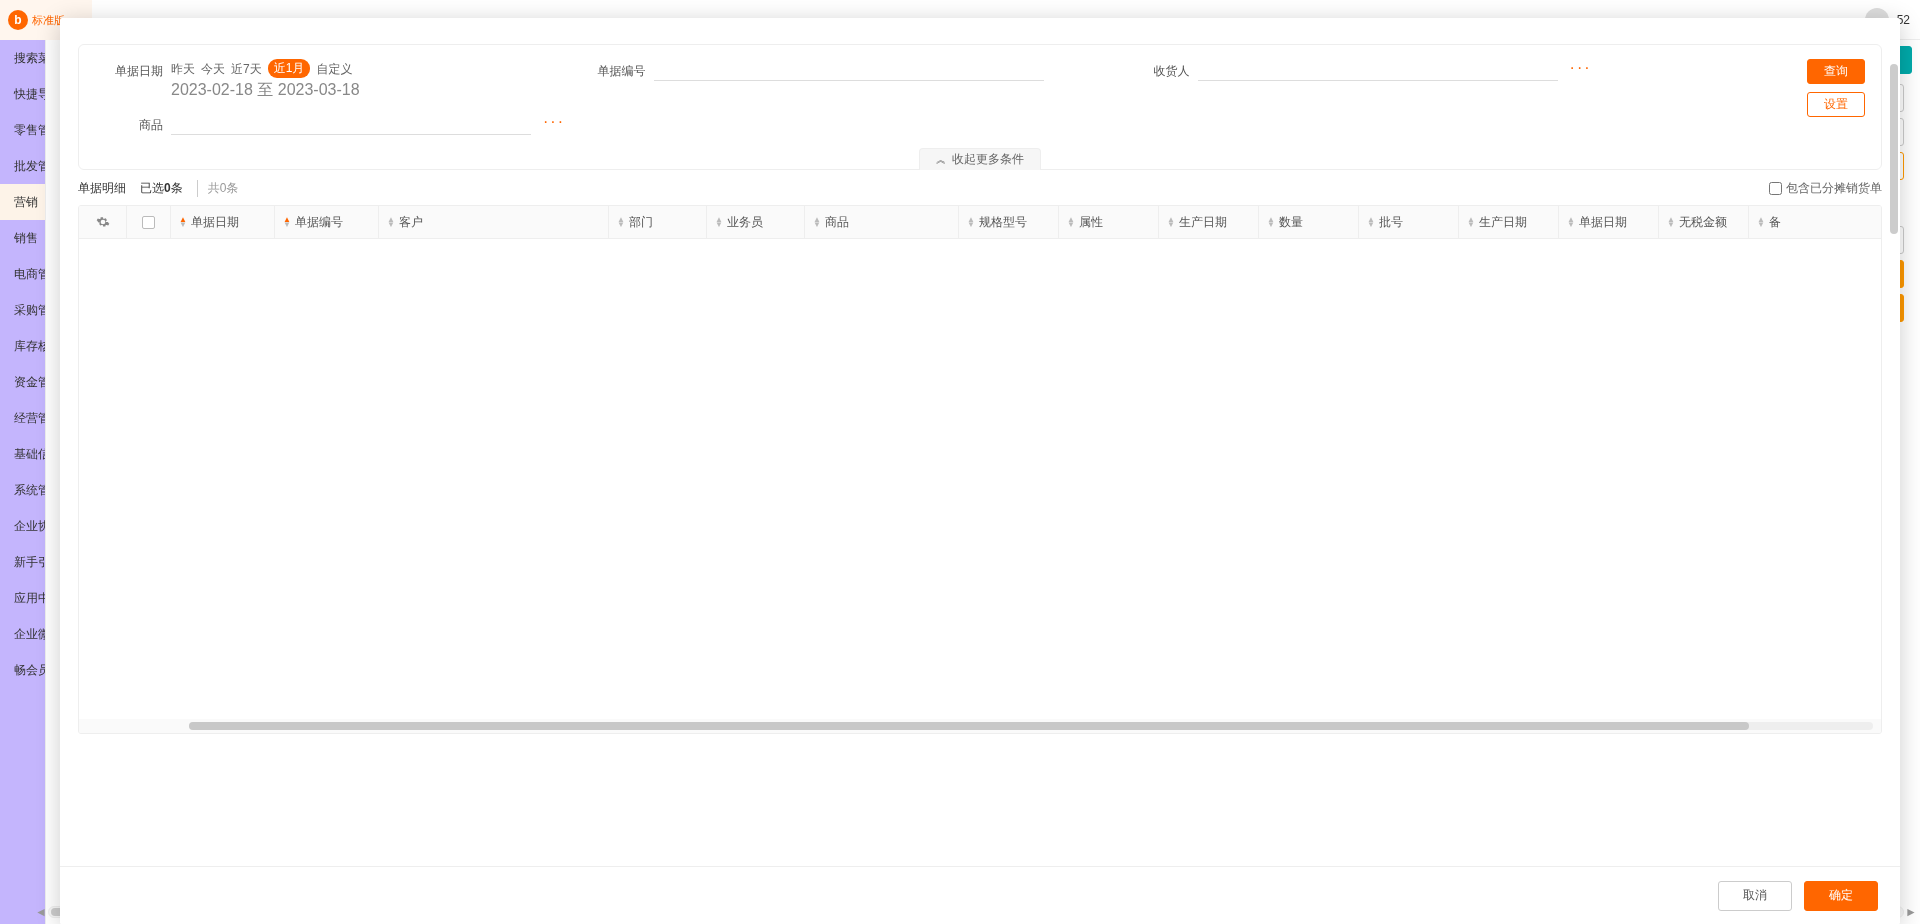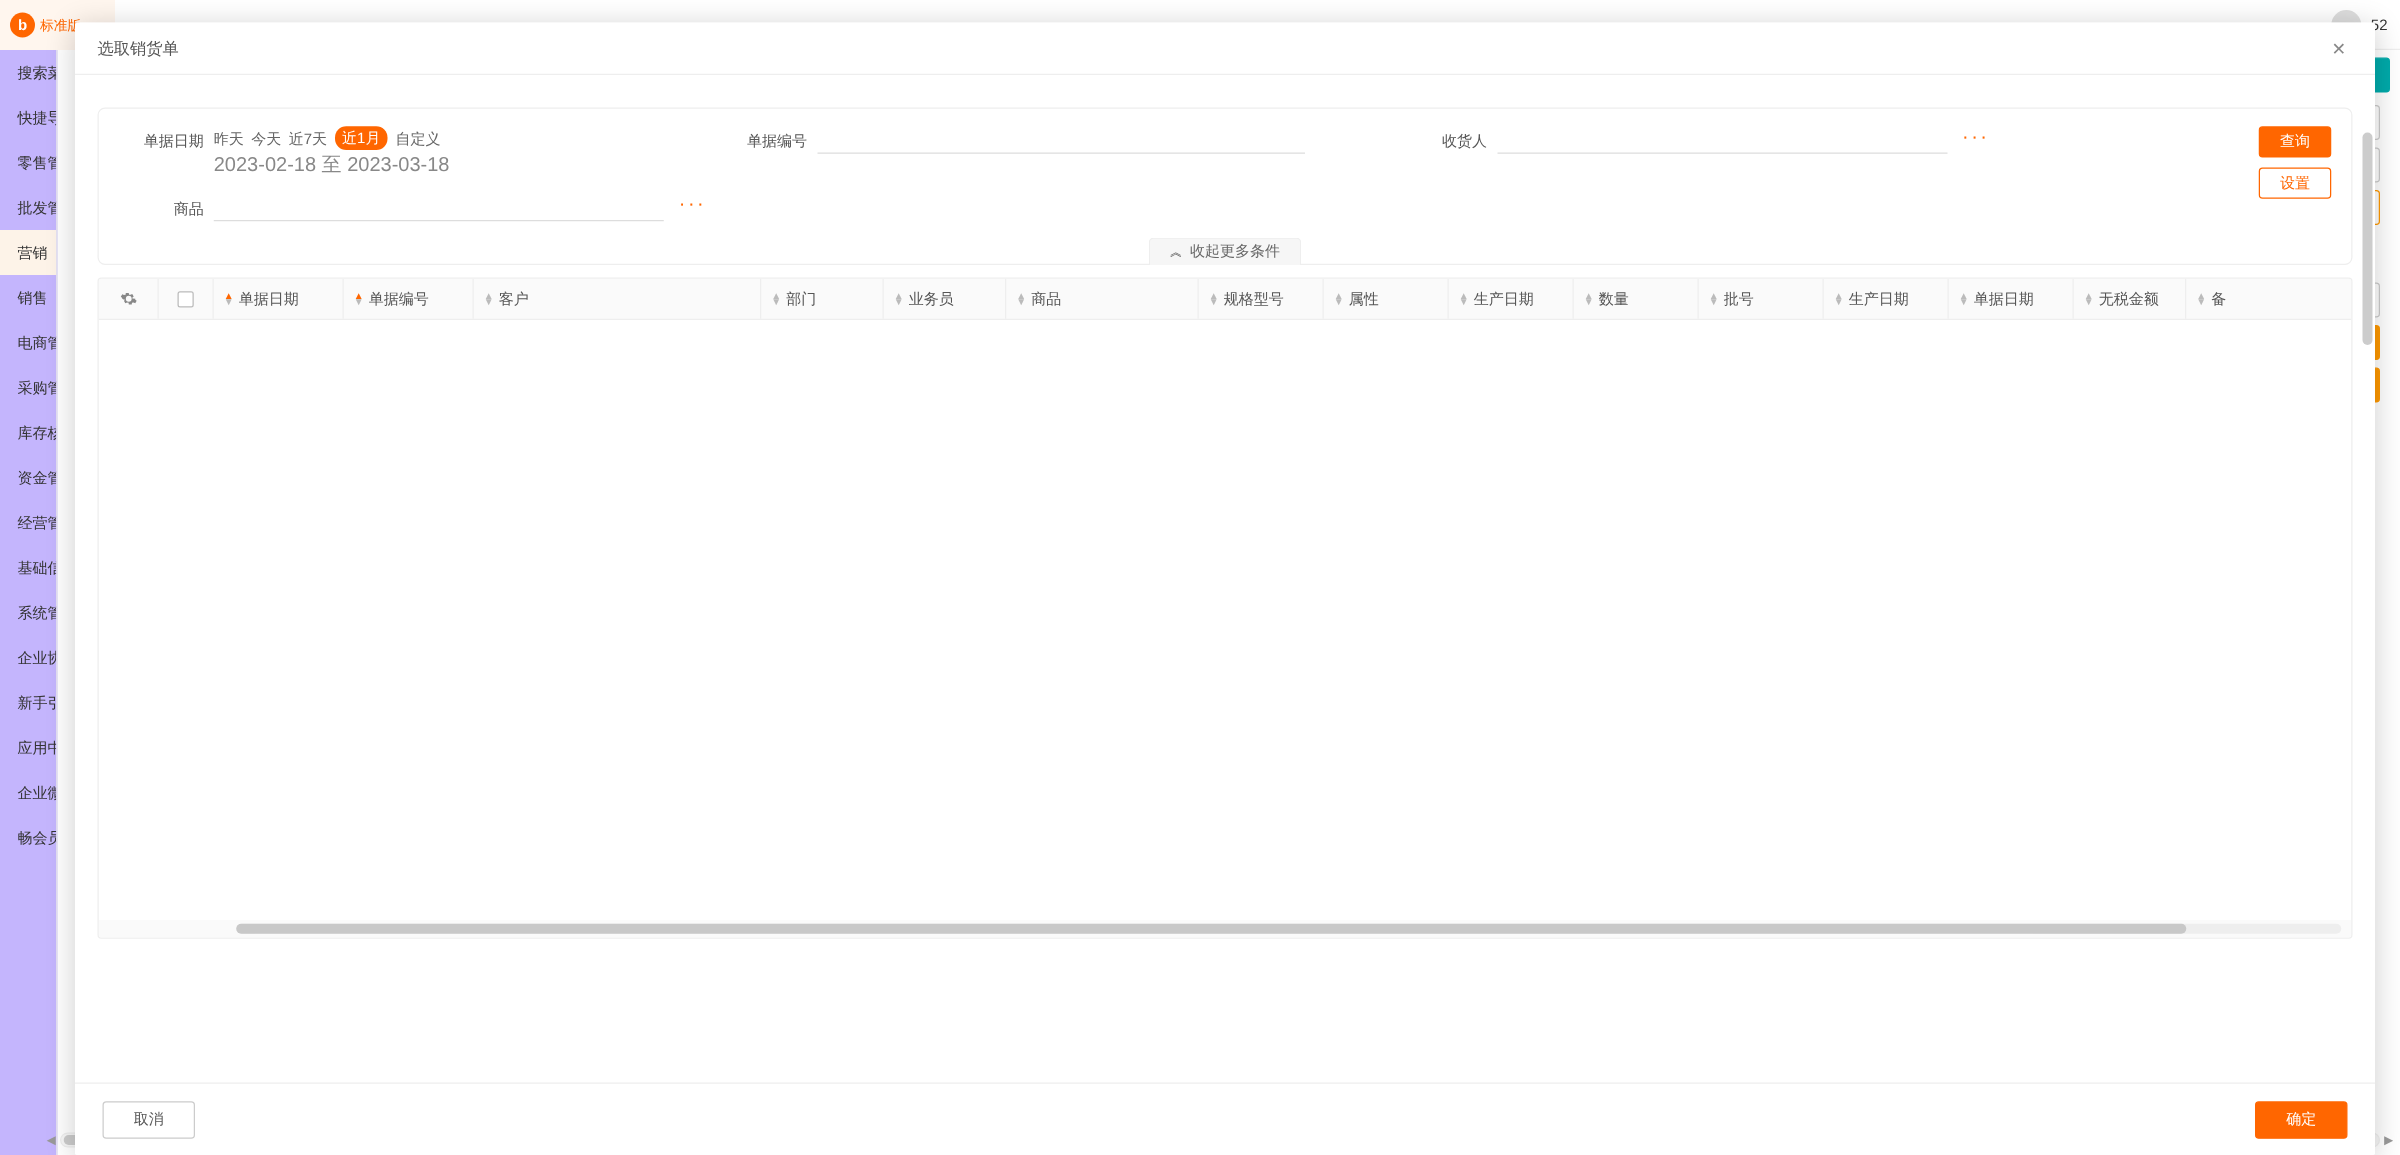--- a/index.html
+++ b/index.html
@@ -82,21 +82,21 @@
   .gh-cell.last { border-right:none; }
   .gear-icon { width:14px; height:14px; display:inline-block; }
   .gear-icon svg { width:14px; height:14px; fill:#888; }
   .chk-box { width:13px; height:13px; border:1px solid #bbb; border-radius:2px; background:#fff; }
 
   .grid-body { height:480px; background:#fff; }
   .grid-hscroll { height:14px; background:#fafafa; position:relative; }
   .grid-hscroll .rail { position:absolute; left:110px; right:8px; top:3px; height:8px; background:#eee; border-radius:4px; }
   .grid-hscroll .thumb2 { position:absolute; left:110px; width:1560px; top:3px; height:8px; background:#c8c8c8; border-radius:4px; }
 
-  .modal-footer { height:58px; border-top:1px solid #eee; display:flex; justify-content:space-between; align-items:center; gap:12px; padding:0 22px; background:#fff; }
+  .modal-footer { height:58px; border-top:1px solid #eee; display:flex; justify-content:flex-end; align-items:center; gap:12px; padding:0 22px; background:#fff; }
   .modal-footer .btn { min-width:74px; height:30px; }
 
   
   .w-date { width:104px; }
   .w-no   { width:104px; }
   .w-cust { width:230px; }
   .w-dept { width:98px; }
   .w-sales{ width:98px; }
   .w-prod { width:154px; }
   .w-spec { width:100px; }
@@ -160,26 +160,20 @@
   </div>
   <div class="bg-hscroll">
     <span class="bg-hscroll-arr l">◄</span>
     <div class="bg-hscroll-thumb"></div>
     <span class="bg-hscroll-arr r">►</span>
   </div>
 </div>
 
 <div class="modal-mask"></div>
 <div class="modal">
-  <div class="modal-header">
-    <span class="title">选取销货单</span>
-    <span class="close-btn">
-      <span>✕</span>
-    </span>
-  </div>
 
   <div class="modal-body">
     <div class="body-inner">
     <div class="filter-card">
 
       <div class="filter-row">
         <div class="filter-field">
           <span class="lbl">单据日期</span>
           <span class="val">
             <span class="date-quick" id="date-quick">
@@ -219,20 +213,32 @@
       </div>
 
       <div class="collapse-bar">
         <div class="collapse-tab">
           <span class="chev-up">︽</span>
           <span>收起更多条件</span>
         </div>
       </div>
     </div>
 
+    <div class="list-header">
+      <span class="tab-txt">单据明细</span>
+      <span class="sel-txt">
+        <span>已选</span><span class="b">0</span><span>条</span>
+      </span>
+      <span class="total-txt">共0条</span>
+      <span class="spacer"></span>
+      <label class="chk-wrap">
+        <input type="checkbox" class="chk" style="">
+        <span>包含已分摊销货单</span>
+      </label>
+    </div>
 
     <div class="grid-wrap">
       <div class="grid-head">
         <div class="gh-cell cfg">
           <span class="gear-icon">
             <svg viewBox="0 0 24 24">
                   <path d="M12 8a4 4 0 100 8 4 4 0 000-8zm9 4a7 7 0 01-.1 1.2l2 1.6-2 3.4-2.4-1a7 7 0 01-2 .1l-.4 2.5h-4l-.4-2.5a7 7 0 01-2-.1l-2.4 1-2-3.4 2-1.6A7 7 0 013 12a7 7 0 01.1-1.2l-2-1.6 2-3.4 2.4 1a7 7 0 012-.1L8 4h4l.4 2.5a7 7 0 012 .1l2.4-1 2 3.4-2 1.6c.1.4.2.8.2 1.2z"></path>
                 </svg>
           </span>
         </div>

